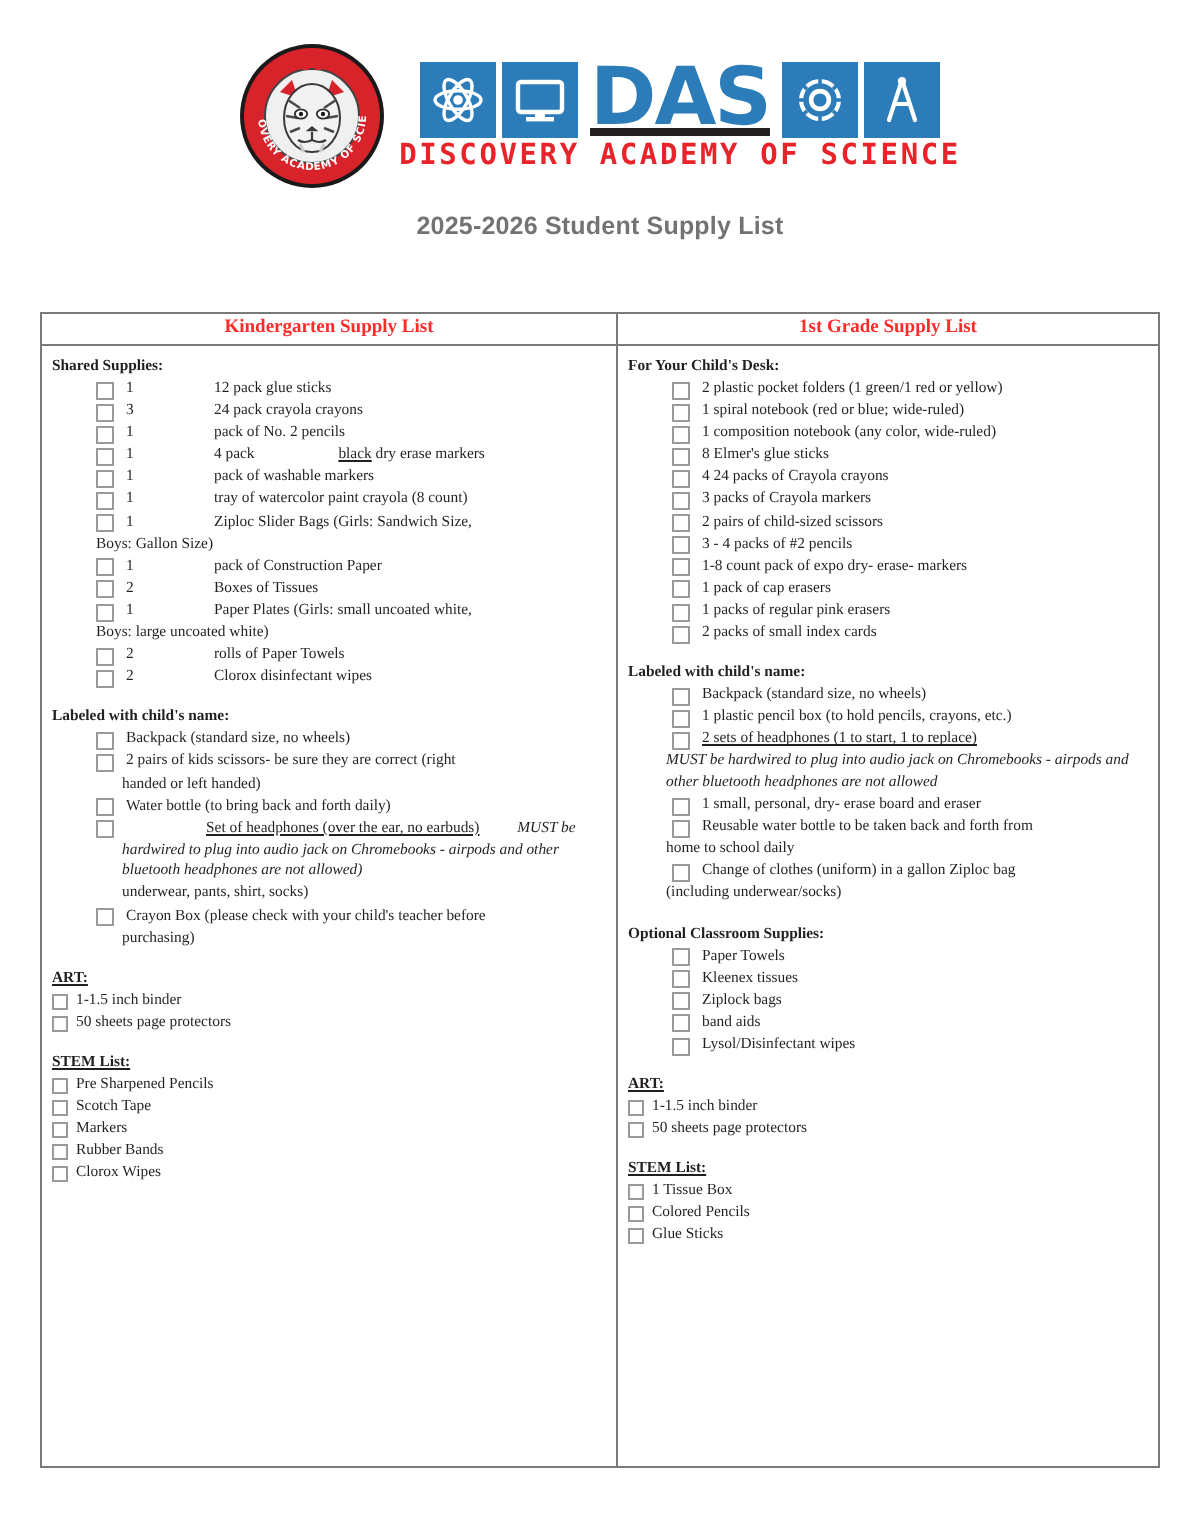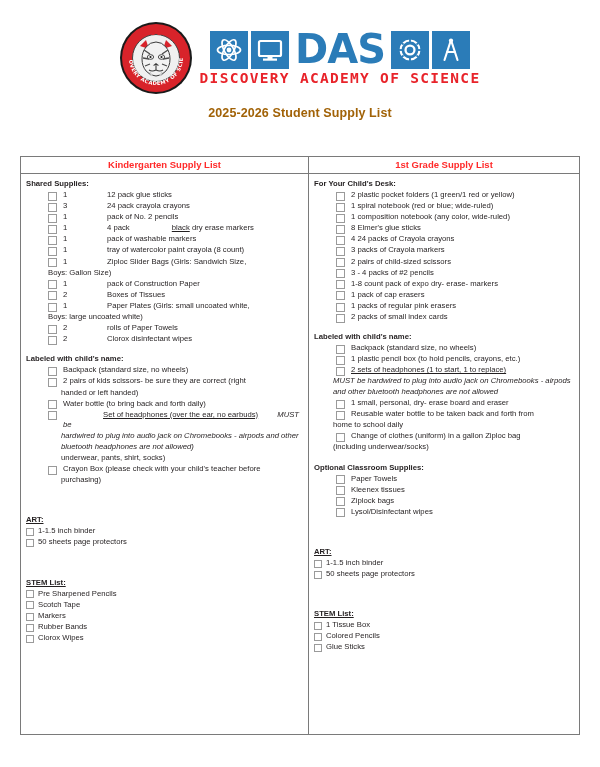--- a/index.html
+++ b/index.html
@@ -72,20 +72,21 @@
 
   .wordmark {
     display: flex;
     flex-direction: column;
     align-items: center;
   }
   .wordmark-top {
     display: flex;
     align-items: center;
     gap: 3px;
+    text-decoration: underline;
   }
   .tile {
     width: 38px;
     height: 38px;
     background: #2b7cb8;
     display: flex;
     align-items: center;
     justify-content: center;
     flex: 0 0 auto;
   }
@@ -105,36 +106,37 @@
     font-weight: 700;
     color: #e8232a;
     letter-spacing: 1.3px;
     margin-top: 1px;
     white-space: nowrap;
   }
 
   .doc-title {
     font-size: 12.5px;
     font-weight: 700;
-    color: #a16207;
+    color: #737373;
     margin-top: 12px;
     letter-spacing: 0.1px;
   }
 
   
   .supply-table {
     position: absolute;
     left: 20px;
     top: 156px;
     width: 560px;
     border: 1px solid #7a7a7a;
     box-sizing: border-box;
     display: flex;
     flex-direction: column;
     background: #fff;
+    font-family: Liberation Serif, serif;
   }
   .thead {
     display: flex;
     border-bottom: 1px solid #7a7a7a;
   }
   .thead > div {
     box-sizing: border-box;
     padding: 2px 0 3px 0;
     text-align: center;
     font-size: 9.5px;
@@ -155,21 +157,21 @@
   .cell.col-left { border-right: 1px solid #7a7a7a; }
 
   
   .sec-head {
     font-size: 7.7px;
     font-weight: 700;
     color: #231f20;
     margin: 0 0 1px 0;
     line-height: 11px;
   }
-  .sec-head.underline { text-decoration: underline; margin-top: 20px; }
+  .sec-head.underline { text-decoration: underline; }
   .spacer { height: 8px; }
 
   .row {
     display: flex;
     align-items: flex-start;
     line-height: 10.6px;
     margin-bottom: 0.5px;
   }
   .row.indent  { padding-left: 22px; }
   .row.indent2 { padding-left: 22px; }
@@ -555,20 +557,24 @@
         <div class="row indent">
             <span class="cbox"></span>
             <span class="txt">Kleenex tissues</span>
           </div>
         <div class="row indent">
             <span class="cbox"></span>
             <span class="txt">Ziplock bags</span>
           </div>
         <div class="row indent">
             <span class="cbox"></span>
+            <span class="txt">band aids</span>
+          </div>
+        <div class="row indent">
+            <span class="cbox"></span>
             <span class="txt">Lysol/Disinfectant wipes</span>
           </div>
       </div>
 
       <div class="spacer"></div>
       <div class="sec-head underline">ART:</div>
       <div>
         <div class="row flush">
             <span class="cbox sm"></span>
             <span class="txt">1-1.5 inch binder</span>

